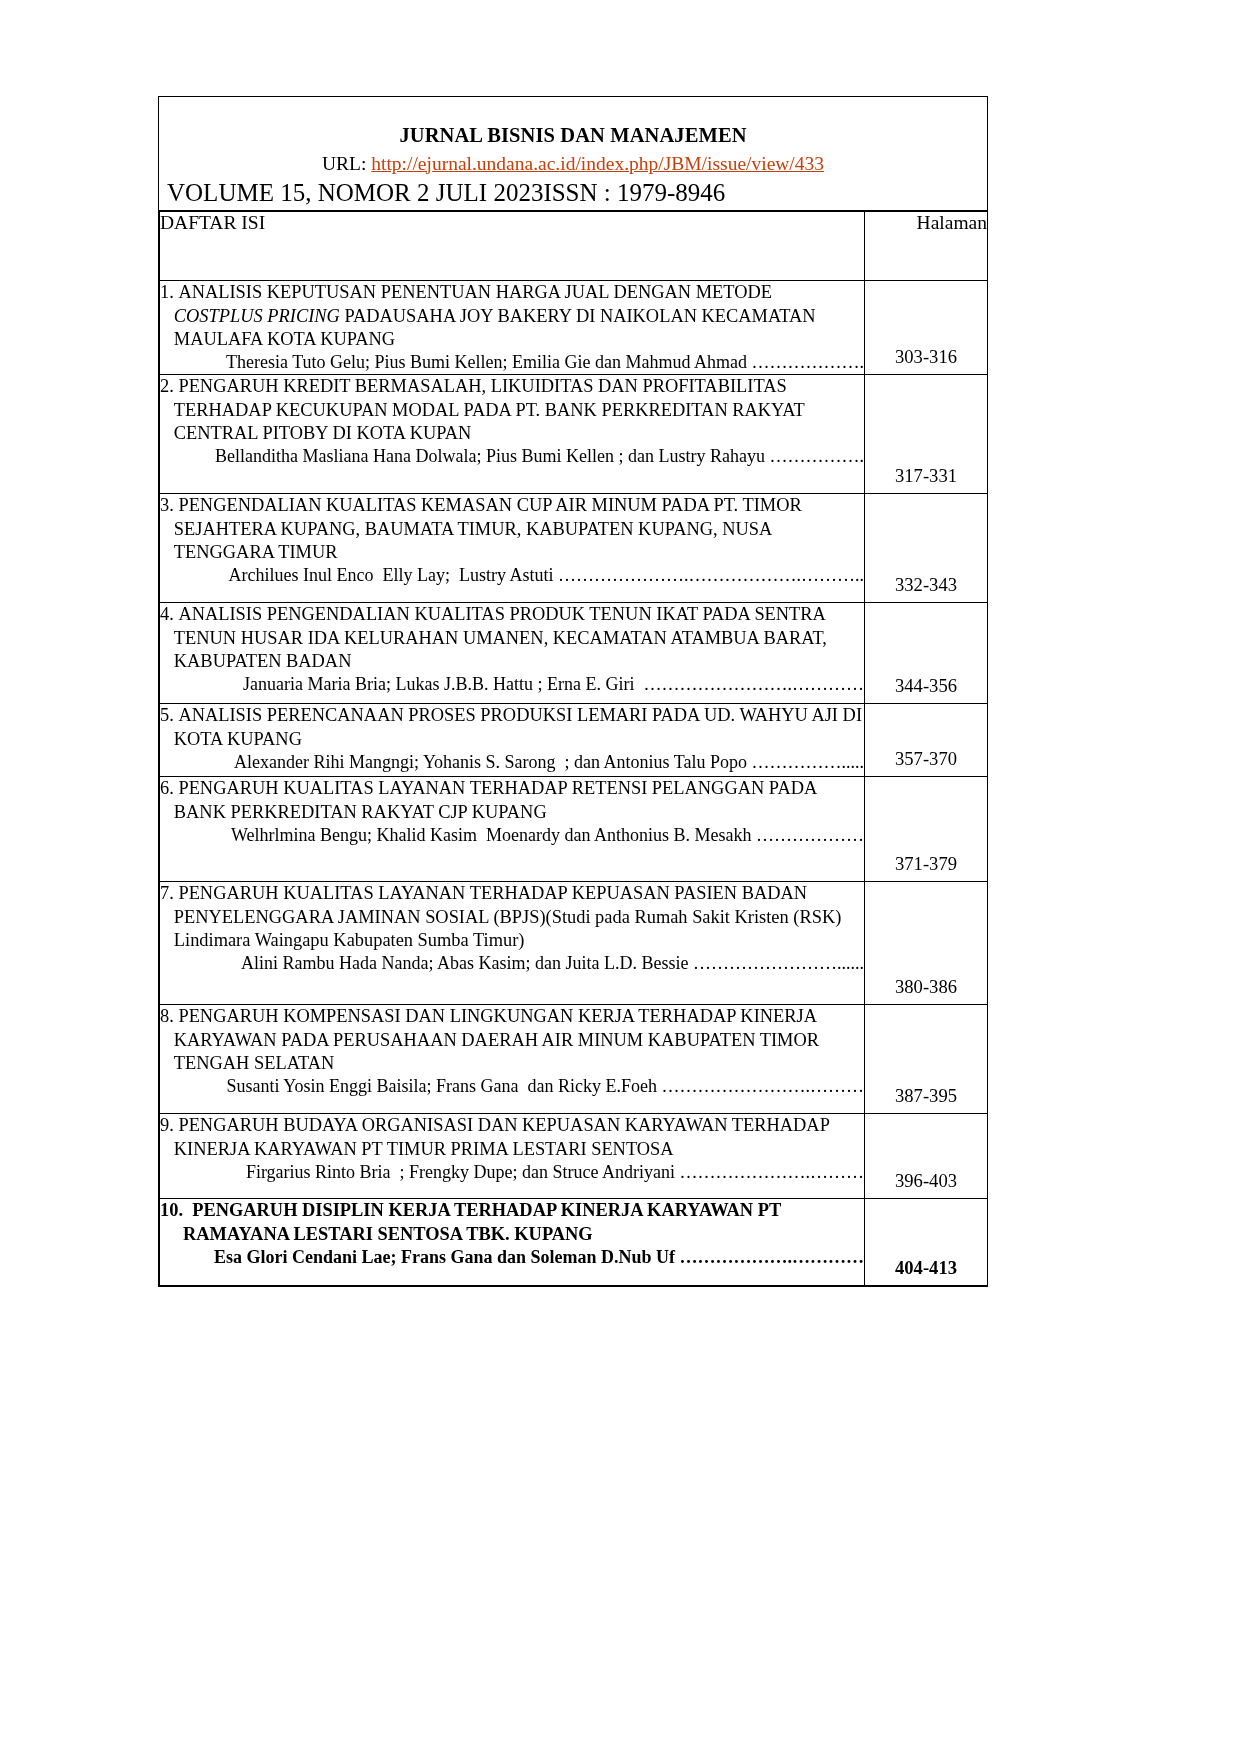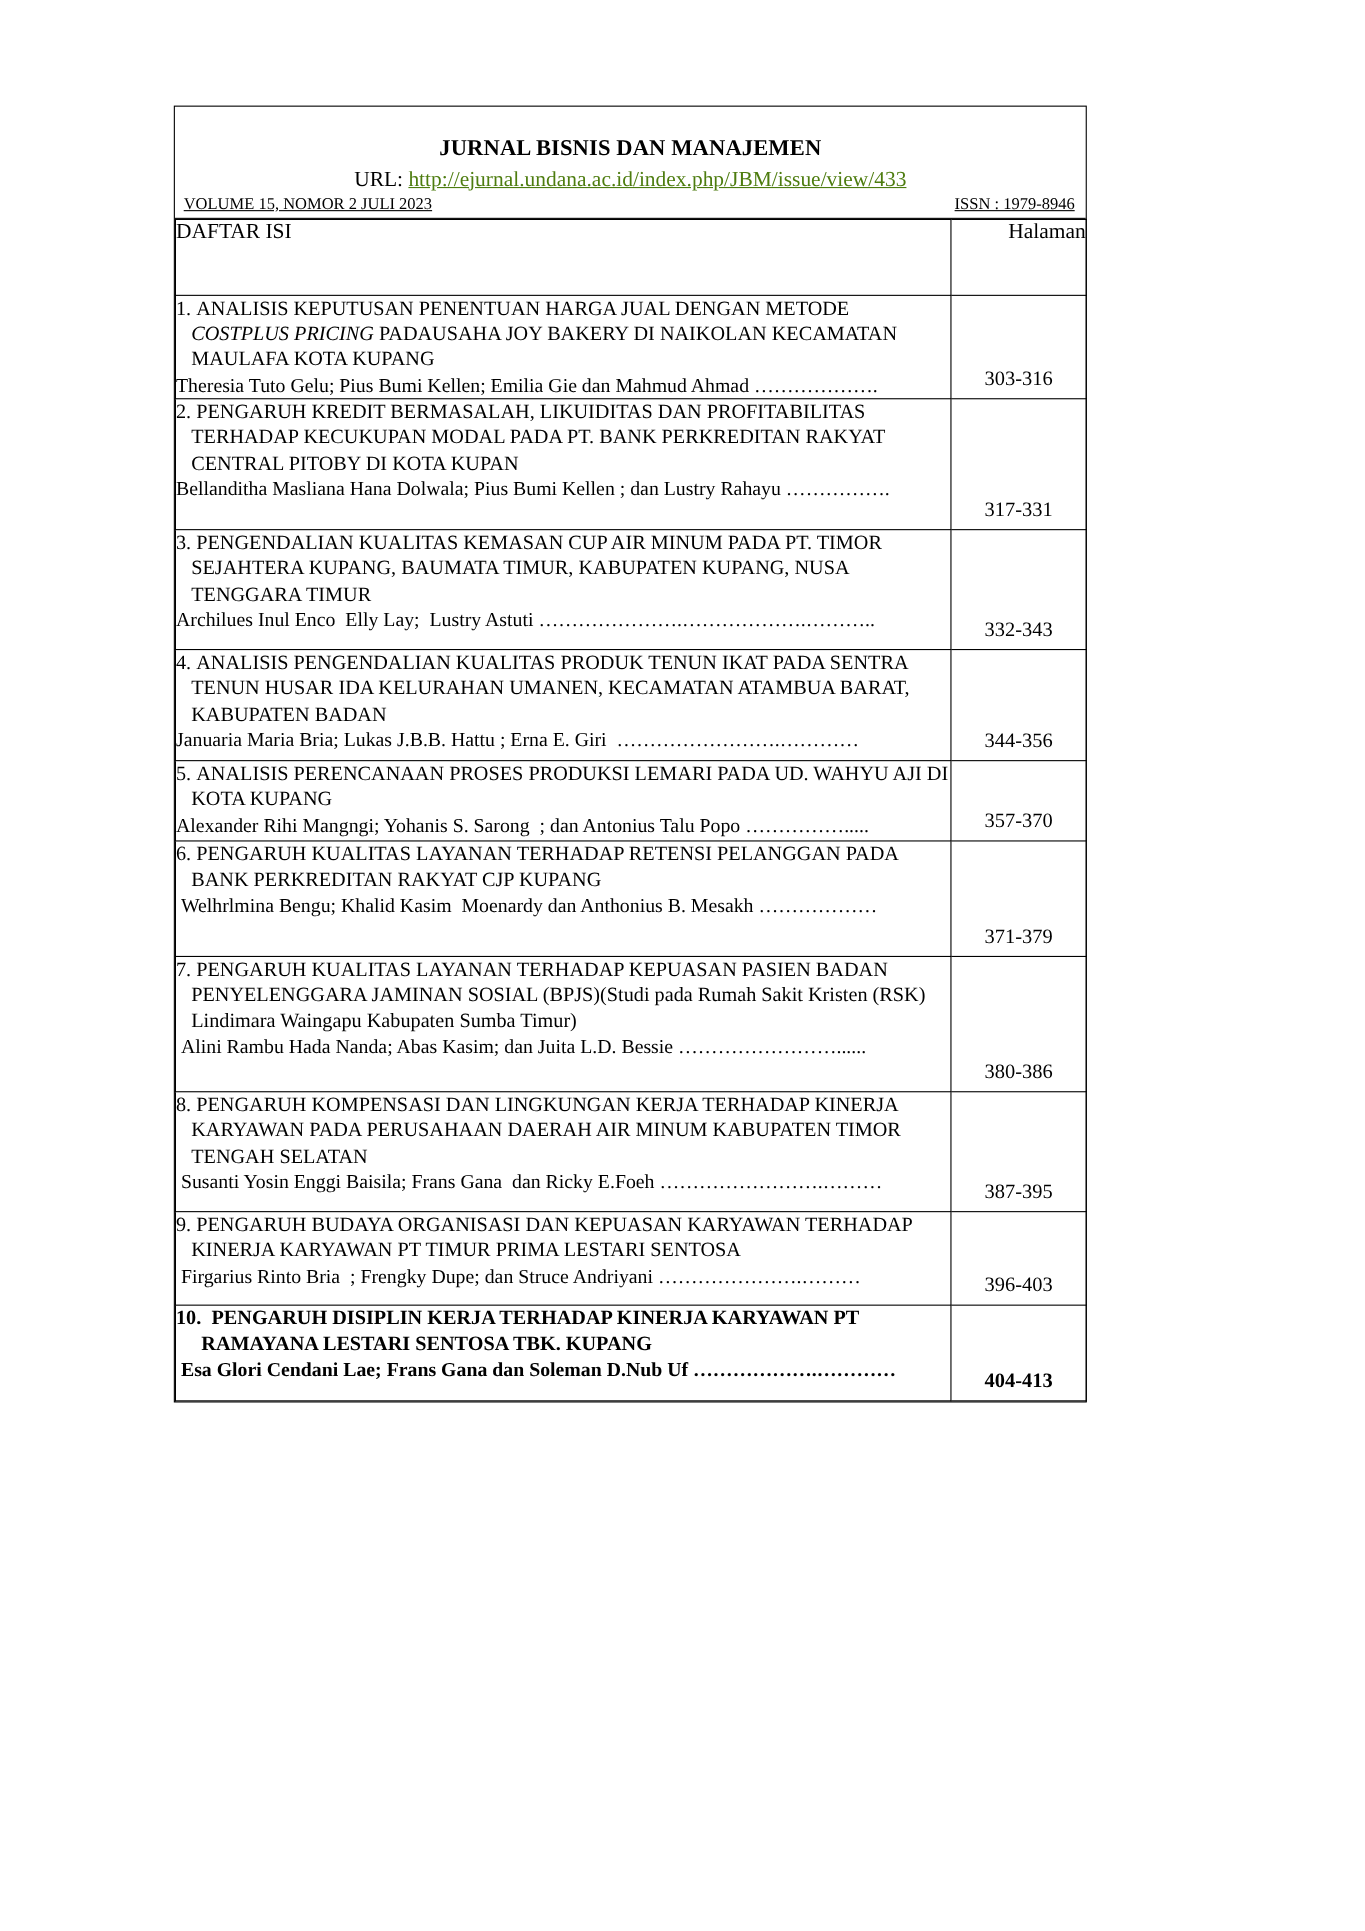--- a/index.html
+++ b/index.html
@@ -58,27 +58,25 @@
     font-size: 19.5px;
     line-height: 1.3;
     margin-top: 2px;
   }
   .url-link {
     color: #1a1ae6;
     text-decoration: underline;
   }
   .volume-row {
     display: flex;
-    justify-content: space-between;
     align-items: baseline;
-    font-size: 15px;
+    font-size: 25px;
     line-height: 1.25;
     padding: 0 4px 0 2px;
     margin-top: 1px;
-    text-decoration: underline;
   }
 
   .masthead-wrap {
     border-bottom: 1.4px solid #000;
     padding: 4px 6px 2px 6px;
   }
 
   
   .col-main { width: 705px; }
   .col-page { width: 123px; }
@@ -110,20 +108,21 @@
   }
   .entry-text {
     flex: 1 1 auto;
   }
   .entry-text i { font-style: italic; text-align: center; }
   .entry-authors {
     margin-top: 0px;
     font-size: 18px;
     line-height: 1.3;
     white-space: pre-wrap;
+    text-align: right;
   }
   .pages-cell {
     position: relative;
     text-align: center;
     font-size: 18.6px;
   }
   .pages-val {
     position: absolute;
     left: 0; right: 0;
     bottom: 6px;
@@ -145,21 +144,21 @@
 <body>
 
 <div class="page">
 
   <div class="toc-frame">
 
     <div class="masthead-wrap">
       <div class="journal-title">JURNAL BISNIS DAN MANAJEMEN</div>
       <div class="url-line">
         <span>URL:</span>
-        <span class="url-link" style="color: #4d7c0f; text-decoration: underline;">http://ejurnal.undana.ac.id/index.php/JBM/issue/view/433</span>
+        <span class="url-link" style="color: #c2410c; text-decoration: underline;">http://ejurnal.undana.ac.id/index.php/JBM/issue/view/433</span>
       </div>
       <div class="volume-row">
         <span>VOLUME 15, NOMOR 2 JULI 2023</span>
         <span>ISSN : 1979-8946</span>
       </div>
     </div>
 
     <table class="toc">
       <colgroup>
         <col class="col-main">

